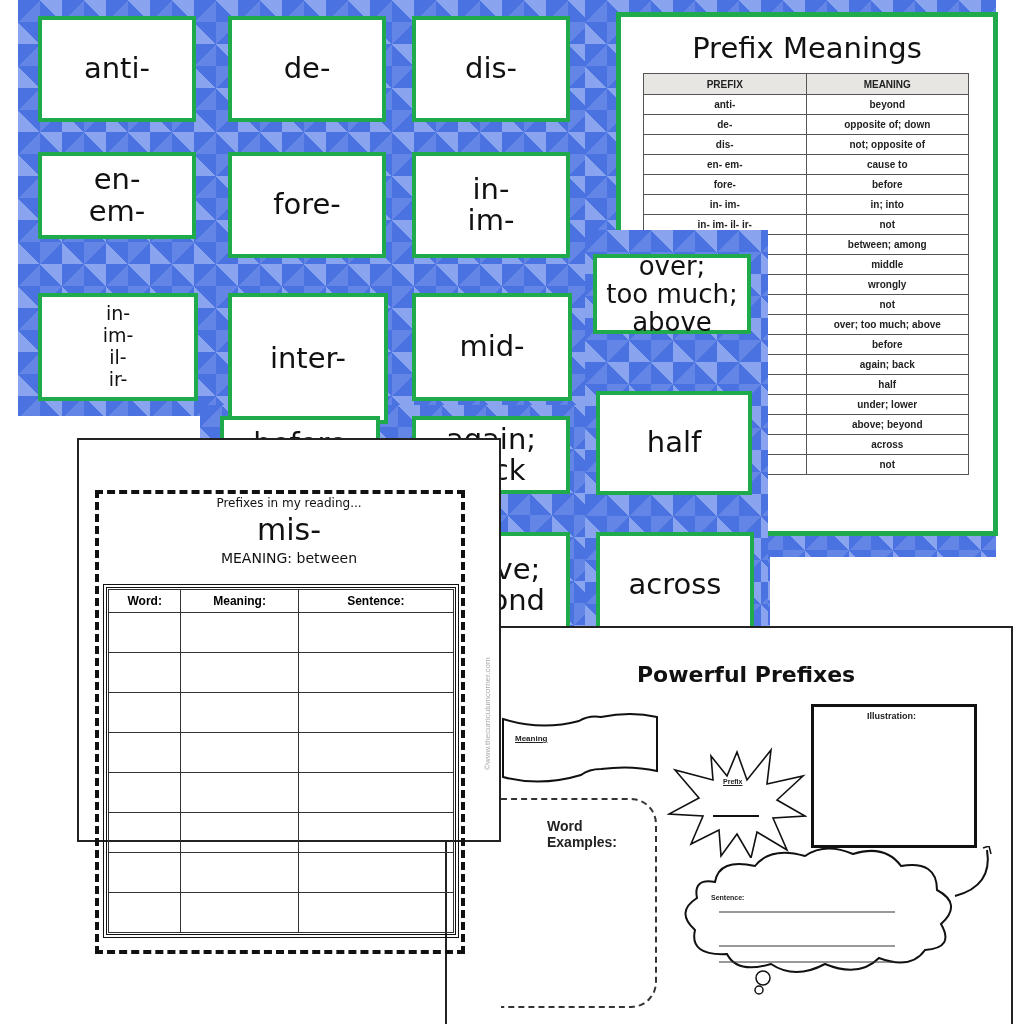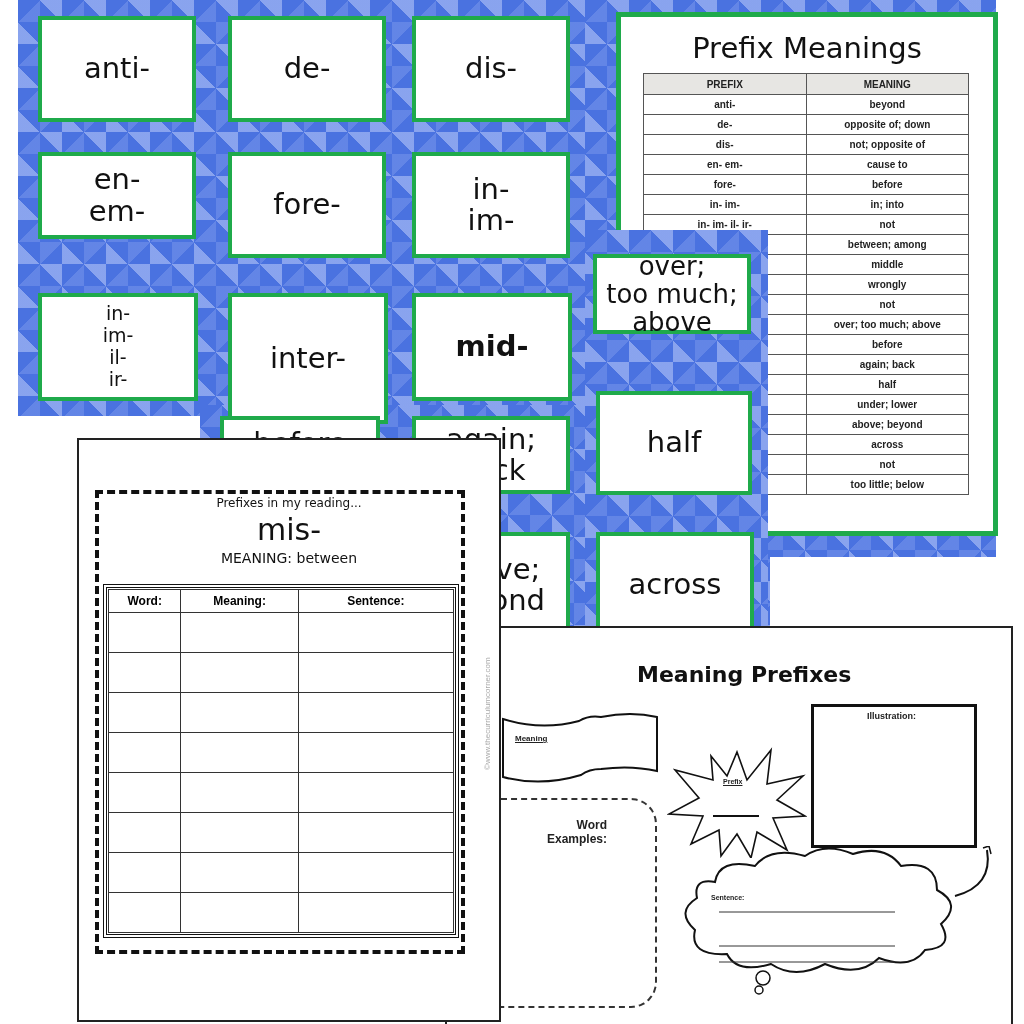--- a/index.html
+++ b/index.html
@@ -58,21 +58,21 @@
 em-</div>
 <div class="card" style="left:228px;top:152px;width:158px;height:106px;">fore-</div>
 <div class="card" style="left:412px;top:152px;width:158px;height:106px;">in-
 im-</div>
 
 <div class="card small" style="left:38px;top:293px;width:160px;height:108px;">in-
 im-
 il-
 ir-</div>
 <div class="card" style="left:228px;top:293px;width:160px;height:131px;">inter-</div>
-<div class="card" style="left:412px;top:293px;width:160px;height:108px;font-weight:bold;">mid-</div>
+<div class="card" style="left:412px;top:293px;width:160px;height:108px;">mid-</div>
 
 <div class="card" style="left:220px;top:416px;width:160px;height:100px;align-items:flex-start;padding-top:8px;">before</div>
 <div class="card" style="left:412px;top:416px;width:158px;height:78px;">again;
 back</div>
 <div class="card" style="left:412px;top:532px;width:158px;height:106px;">above;
 beyond</div>
 
 <div class="sheet argyle" style="left:585px;top:0;width:411px;height:557px;"></div>
 <div class="chart-card" style="left:616px;top:12px;width:382px;height:524px;text-decoration:underline;">
   <div class="chart-title">Prefix Meanings</div>
@@ -152,38 +152,34 @@
           <td></td>
           <td>above; beyond</td>
         </tr>
       <tr>
           <td></td>
           <td>across</td>
         </tr>
       <tr>
           <td></td>
           <td>not</td>
-        </tr>
-      <tr>
-          <td></td>
-          <td>too little; below</td>
         </tr>
     </tbody>
   </table>
 </div>
 
 <div class="sheet argyle" style="left:585px;top:230px;width:183px;height:425px;"></div>
 <div class="card" style="left:593px;top:254px;width:158px;height:80px;font-size:26px;">over;
 too much;
 above</div>
 <div class="card" style="left:596px;top:391px;width:156px;height:104px;">half</div>
 <div class="card" style="left:596px;top:532px;width:158px;height:106px;">across</div>
 
 <div class="ws" style="left:445px;top:626px;width:568px;height:410px;border-width:2px;">
-  <div class="pp-title" style="left:190px;top:34px;">Meaning Prefixes</div>
+  <div class="pp-title" style="left:190px;top:34px;">Powerful Prefixes</div>
 
   <svg style="position:absolute;left:54px;top:85px;" width="160" height="70" viewBox="0 0 160 70">
     <path d="M2 6 Q40 18 78 8 Q88 2 100 4 Q130 -2 156 4 L156 58 Q130 52 100 56 Q88 56 80 62 Q40 74 2 64 Z" fill="#fff" stroke="#111" stroke-width="2"></path>
   </svg>
   <div class="label-sm" style="left:68px;top:106px;font-size:8px;text-decoration:underline;">Meaning</div>
 
   <svg style="position:absolute;left:220px;top:118px;" width="140" height="112" viewBox="0 0 140 112">
     <polygon points="70,6 80,34 104,4 100,38 136,30 110,54 138,70 106,72 120,104 90,86 84,112 70,88 54,110 52,84 24,98 36,70 2,68 32,52 8,24 46,34 44,10 60,30" fill="#fff" stroke="#111" stroke-width="1.6"></polygon>
     <line x1="46" y1="70" x2="92" y2="70" stroke="#111" stroke-width="2"></line>
   </svg>
@@ -191,35 +187,35 @@
 
   <div style="position:absolute;left:364px;top:76px;width:166px;height:144px;border:3px solid #111;box-sizing:border-box;"></div>
   <div class="label-sm" style="left:420px;top:83px;font-size:9px;">Illustration:</div>
 
   <svg style="position:absolute;left:500px;top:218px;" width="50" height="60" viewBox="0 0 50 60">
     <path d="M40 4 Q46 40 8 50" fill="none" stroke="#111" stroke-width="2"></path>
     <path d="M36 2 L42 0 L44 8" fill="none" stroke="#111" stroke-width="1.5"></path>
   </svg>
 
   <div style="position:absolute;left:54px;top:170px;width:156px;height:210px;border:2px dashed #333;border-left:none;border-radius:0 26px 26px 0;box-sizing:border-box;"></div>
-  <div class="label-sm" style="left:100px;top:190px;font-size:12px;text-align:right;white-space:pre-line;">Word
+  <div class="label-sm" style="left:100px;top:190px;font-size:14px;text-align:left;white-space:pre-line;">Word
 Examples:</div>
 
   <svg style="position:absolute;left:228px;top:210px;" width="290" height="160" viewBox="0 0 290 160">
     <path d="M40 44 Q44 20 80 28 Q96 8 130 18 Q150 4 178 16 Q210 6 226 28 Q262 22 262 52 Q288 66 266 86 Q280 110 250 112 Q236 132 204 120 Q184 140 150 126 Q120 142 96 126 Q62 136 52 116 Q14 118 20 92 Q0 74 22 60 Q18 40 40 44 Z" fill="#fff" stroke="#111" stroke-width="2"></path>
     <circle cx="88" cy="140" r="7" fill="#fff" stroke="#111" stroke-width="1.5"></circle>
     <circle cx="84" cy="152" r="4" fill="#fff" stroke="#111" stroke-width="1.5"></circle>
     <line x1="44" y1="74" x2="220" y2="74" stroke="#333" stroke-width="1"></line>
     <line x1="44" y1="108" x2="220" y2="108" stroke="#333" stroke-width="1"></line>
     <line x1="44" y1="124" x2="220" y2="124" stroke="#333" stroke-width="1"></line>
   </svg>
   <div class="label-sm" style="left:264px;top:266px;font-size:7px;">Sentence:</div>
 </div>
 
-<div class="ws" style="left:77px;top:438px;width:424px;height:584px;">
+<div class="ws" style="left:77px;top:438px;width:424px;height:404px;">
   <div class="dash-frame" style="left:16px;top:50px;width:370px;height:464px;border-style:dashed;"></div>
   <div class="ws-text" style="top:56px;font-size:12px;">Prefixes in my reading...</div>
   <div class="ws-text" style="top:72px;font-size:30px;">mis-</div>
   <div class="ws-text" style="top:110px;font-size:14px;">MEANING: between</div>
 
   <div class="grid-wrap" style="left:24px;top:144px;width:356px;height:354px;"></div>
   <table class="grid" style="left:29px;top:149px;width:346px;height:344px;">
     <thead>
       <tr>
         <th style="width:21%;margin-top:24px;">Word:</th>

